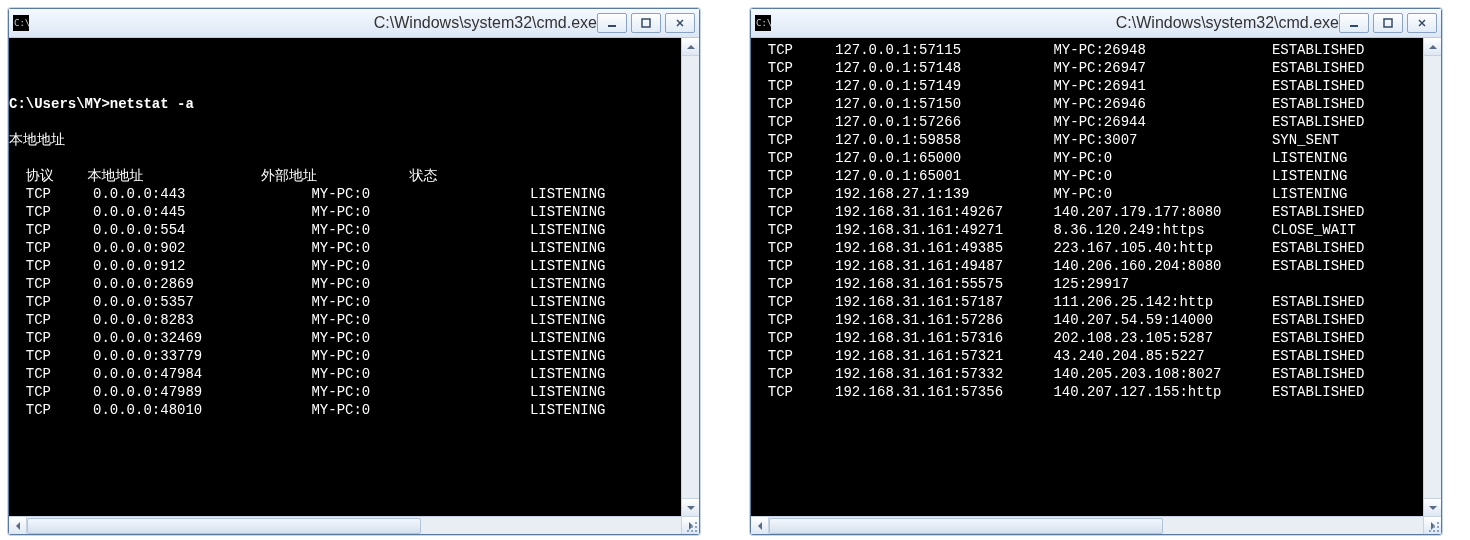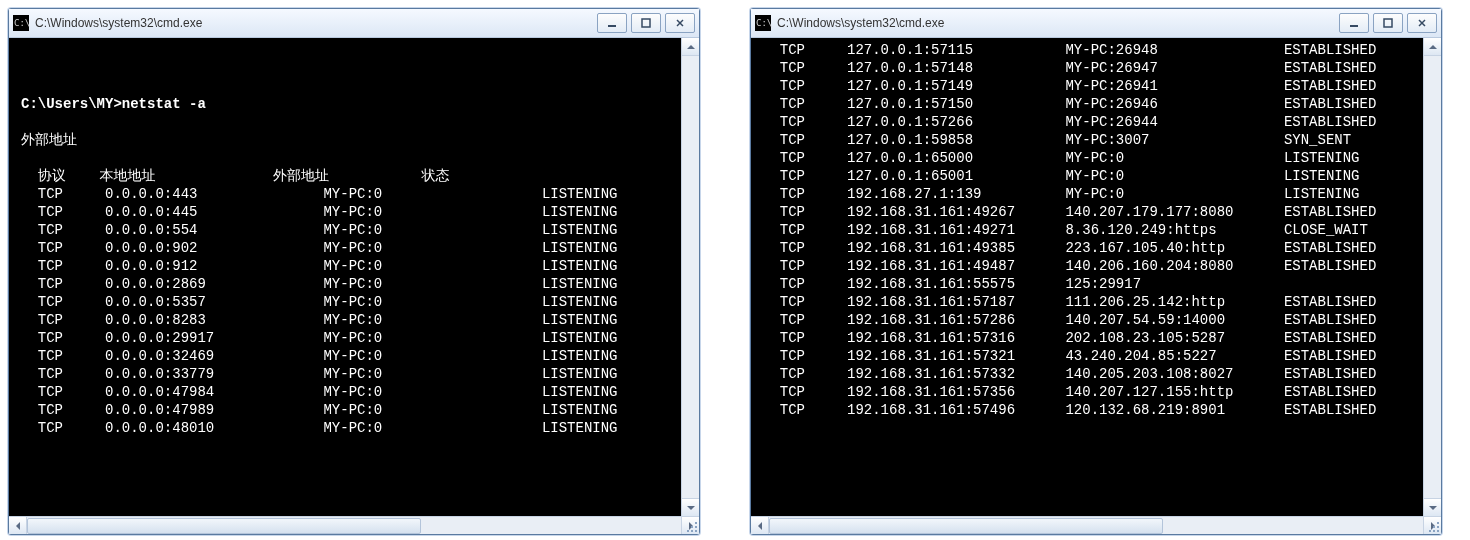--- a/index.html
+++ b/index.html
@@ -1,41 +1,41 @@
 <!DOCTYPE html>
 <html><head>
 <meta charset="utf-8">
 <style>
   html,body{margin:0;padding:0;background:#fff;font-family:"Segoe UI",Tahoma,sans-serif;}
   .stage{display:flex;gap:50px;padding:8px;}
   .win{width:690px;border:1px solid #5a7aa0;border-radius:3px;background:#e9eff7;box-shadow:0 0 0 1px #c7d6ea;}
   .titlebar{height:28px;background:linear-gradient(#f5f9ff,#dce7f5);display:flex;align-items:center;padding:0 4px;border-bottom:1px solid #b9c9de;}
   .appicon{width:16px;height:16px;background:#000;margin-right:6px;position:relative;}
   .appicon:before{content:"C:\\";color:#ccc;font:9px/16px Consolas,monospace;position:absolute;left:1px;top:0;}
-  .title{flex:1;font-size:12px;color:#333;}
+  .title{flex:1;font-size:16px;color:#333;text-align:right;}
   .winbtns{display:flex;gap:4px;}
   .wbtn{width:28px;height:18px;border:1px solid #8aa3c2;border-radius:2px;background:linear-gradient(#fdfdfd,#e3ecf6);display:flex;align-items:center;justify-content:center;}
   .wbtn svg{width:10px;height:10px;}
   .client{position:relative;background:#000;color:#fff;font:14px/18px Consolas,"Courier New",monospace;height:478px;}
   .vscroll{position:absolute;right:0;top:0;width:17px;height:100%;background:#e9eef5;border-left:1px solid #c7d3e3;}
   .vbtn{height:17px;background:linear-gradient(#fff,#dde7f3);border-bottom:1px solid #c7d3e3;display:flex;align-items:center;justify-content:center;}
   .vbtn.bot{border-bottom:none;border-top:1px solid #c7d3e3;position:absolute;bottom:0;width:100%;}
   .arrow-up,.arrow-down,.arrow-left,.arrow-right{width:0;height:0;border:4px solid transparent;}
   .arrow-up{border-bottom-color:#5a6b84;border-top:none;}
   .arrow-down{border-top-color:#5a6b84;border-bottom:none;}
   .arrow-left{border-right-color:#5a6b84;border-left:none;}
   .arrow-right{border-left-color:#5a6b84;border-right:none;}
   .hscroll{height:17px;background:#e9eef5;border-top:1px solid #c7d3e3;position:relative;display:flex;}
   .hbtn{width:17px;height:100%;background:linear-gradient(#fff,#dde7f3);display:flex;align-items:center;justify-content:center;border-right:1px solid #c7d3e3;}
   .hbtn.rgt{border-right:none;border-left:1px solid #c7d3e3;margin-left:auto;}
   .htrack{flex:1;position:relative;}
   .hthumb{position:absolute;left:0;top:1px;height:14px;width:60%;background:linear-gradient(#f2f6fb,#d5e1ef);border:1px solid #b3c4da;border-radius:2px;}
   .grip{position:absolute;right:2px;bottom:2px;width:12px;height:12px;}
   .grip span{position:absolute;right:0;bottom:0;width:2px;height:2px;background:#8aa3c2;}
-  .term{position:absolute;left:0;top:0;right:17px;bottom:0;padding:3px 12px;box-sizing:border-box;overflow:hidden;border-radius:7px;}
+  .term{position:absolute;left:0;top:0;right:17px;bottom:0;padding:3px 0;box-sizing:border-box;overflow:hidden;border-radius:7px;}
   .row{white-space:pre;}
   .hdrrow{white-space:pre;font-weight:normal;}
   .prompt{white-space:pre;font-weight:bold;margin-top:36px;}
   .section{white-space:pre;}
 </style>
 </head>
 <body>
 
 <div class="stage" id="stage">
     <div class="win">
@@ -59,32 +59,31 @@
               <line x1="8" y1="2" x2="2" y2="8" stroke="#364a63" stroke-width="1.5"></line>
             </svg>
           </div>
     </div>
       </div>
       <div class="client">
         <div class="term">
           <div class="row"> </div>
           <div class="prompt">C:\Users\MY&gt;netstat -a</div>
           <div class="row"> </div>
-          <div class="section">外部地址</div>
+          <div class="section">本地地址</div>
           <div class="row"> </div>
           <div class="hdrrow">  协议    本地地址              外部地址           状态</div>
           <div class="row">  TCP     0.0.0.0:443               MY-PC:0                   LISTENING</div>
           <div class="row">  TCP     0.0.0.0:445               MY-PC:0                   LISTENING</div>
           <div class="row">  TCP     0.0.0.0:554               MY-PC:0                   LISTENING</div>
           <div class="row">  TCP     0.0.0.0:902               MY-PC:0                   LISTENING</div>
           <div class="row">  TCP     0.0.0.0:912               MY-PC:0                   LISTENING</div>
           <div class="row">  TCP     0.0.0.0:2869              MY-PC:0                   LISTENING</div>
           <div class="row">  TCP     0.0.0.0:5357              MY-PC:0                   LISTENING</div>
           <div class="row">  TCP     0.0.0.0:8283              MY-PC:0                   LISTENING</div>
-          <div class="row">  TCP     0.0.0.0:29917             MY-PC:0                   LISTENING</div>
           <div class="row">  TCP     0.0.0.0:32469             MY-PC:0                   LISTENING</div>
           <div class="row">  TCP     0.0.0.0:33779             MY-PC:0                   LISTENING</div>
           <div class="row">  TCP     0.0.0.0:47984             MY-PC:0                   LISTENING</div>
           <div class="row">  TCP     0.0.0.0:47989             MY-PC:0                   LISTENING</div>
           <div class="row">  TCP     0.0.0.0:48010             MY-PC:0                   LISTENING</div>
         </div>
         <div class="vscroll">
     <div class="vbtn">
             <div class="arrow-up"></div>
           </div>
@@ -151,21 +150,20 @@
           <div class="row">  TCP     192.168.31.161:49271      8.36.120.249:https        CLOSE_WAIT</div>
           <div class="row">  TCP     192.168.31.161:49385      223.167.105.40:http       ESTABLISHED</div>
           <div class="row">  TCP     192.168.31.161:49487      140.206.160.204:8080      ESTABLISHED</div>
           <div class="row">  TCP     192.168.31.161:55575      125:29917                 </div>
           <div class="row">  TCP     192.168.31.161:57187      111.206.25.142:http       ESTABLISHED</div>
           <div class="row">  TCP     192.168.31.161:57286      140.207.54.59:14000       ESTABLISHED</div>
           <div class="row">  TCP     192.168.31.161:57316      202.108.23.105:5287       ESTABLISHED</div>
           <div class="row">  TCP     192.168.31.161:57321      43.240.204.85:5227        ESTABLISHED</div>
           <div class="row">  TCP     192.168.31.161:57332      140.205.203.108:8027      ESTABLISHED</div>
           <div class="row">  TCP     192.168.31.161:57356      140.207.127.155:http      ESTABLISHED</div>
-          <div class="row">  TCP     192.168.31.161:57496      120.132.68.219:8901       ESTABLISHED</div>
         </div>
         <div class="vscroll">
     <div class="vbtn">
             <div class="arrow-up"></div>
           </div>
     <div class="vbtn bot">
             <div class="arrow-down"></div>
           </div>
         </div>
       </div>

